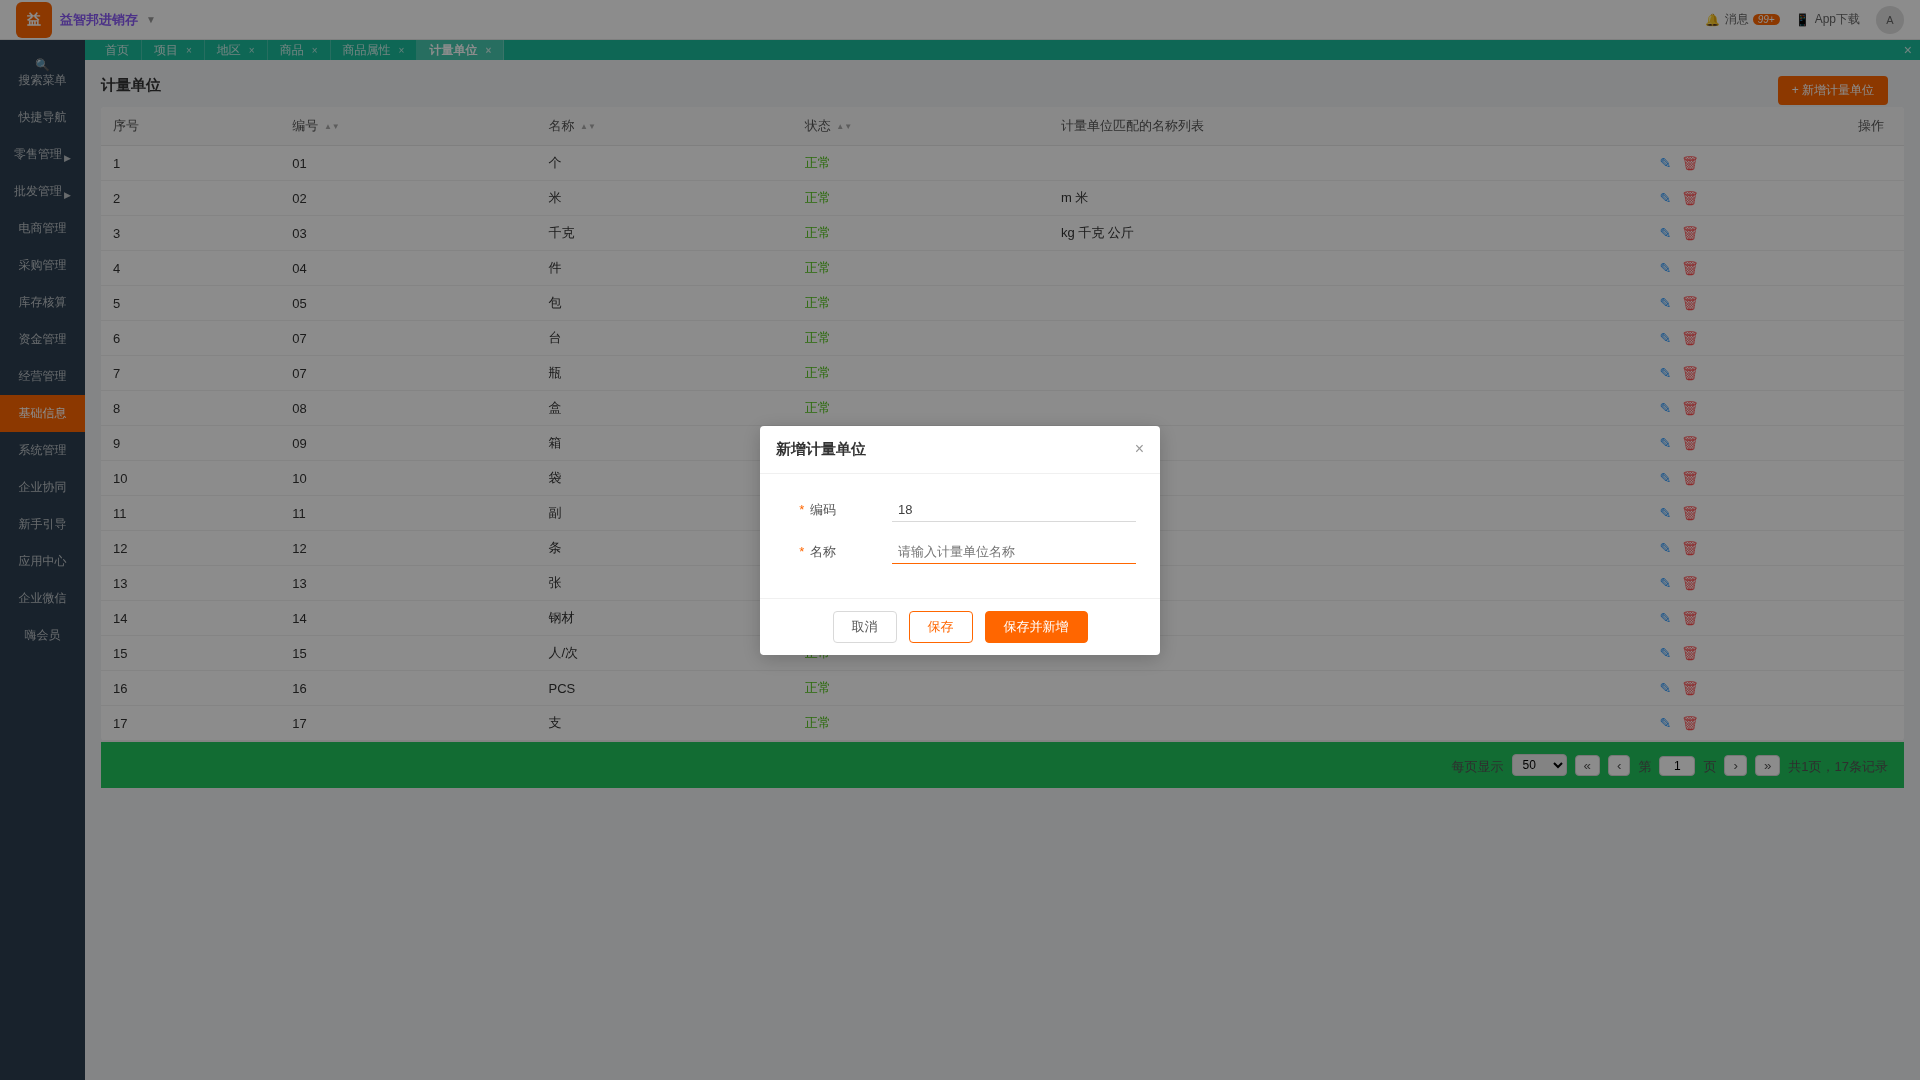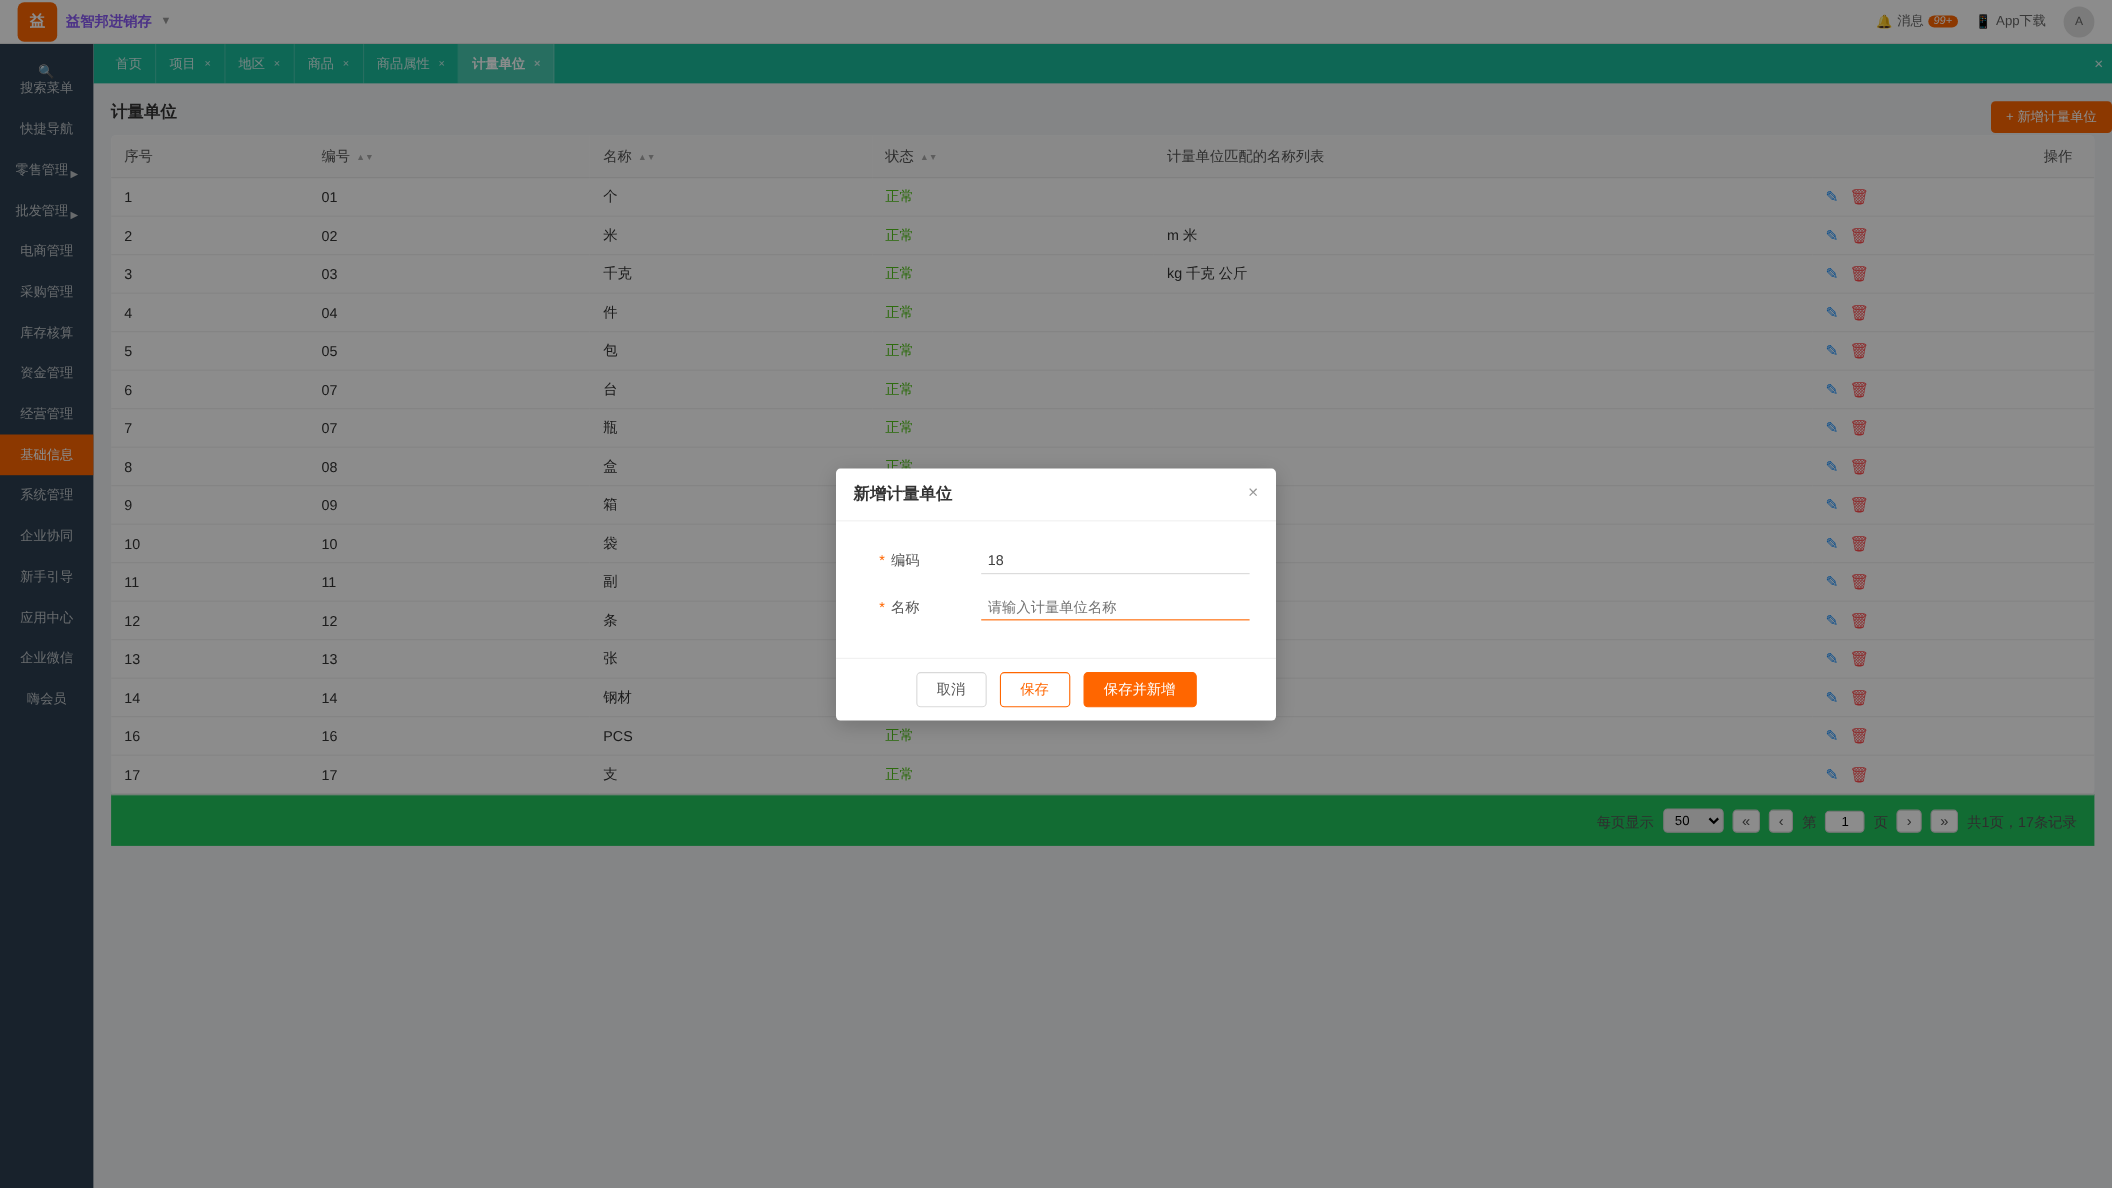--- a/index.html
+++ b/index.html
@@ -23,30 +23,30 @@
     .sidebar { width: 85px; background: #2c3e50; display: flex; flex-direction: column; align-items: center; padding-top: 8px; flex-shrink: 0; }
     .sidebar-item { width: 100%; text-align: center; padding: 10px 4px; color: #bdc3c7; font-size: 12px; cursor: pointer; position: relative; }
     .sidebar-item.active { background: #f60; color: #fff; }
     .sidebar-item.has-sub { display: flex; align-items: flex-end; justify-content: center; gap: 2px; }
     .sub-arrow { font-size: 9px; color: #bdc3c7; }
 
     
     .content-area { flex: 1; display: flex; flex-direction: column; overflow: hidden; }
 
     
-    .tab-bar { background: #1abc9c; display: flex; align-items: center; padding: 0 8px; height: 36px; flex-shrink: 0; }
+    .tab-bar { background: #1abc9c; display: flex; align-items: center; padding: 0 8px; height: 20px; flex-shrink: 0; }
     .tab { display: flex; align-items: center; gap: 4px; padding: 0 12px; height: 100%; color: rgba(255,255,255,0.8); font-size: 12px; cursor: pointer; border-right: 1px solid rgba(255,255,255,0.2); }
     .tab.active { background: rgba(255,255,255,0.2); color: #fff; font-weight: bold; }
     .tab-close { font-size: 10px; color: rgba(255,255,255,0.7); cursor: pointer; margin-left: 4px; }
     .tab-bar-close { margin-left: auto; color: rgba(255,255,255,0.8); cursor: pointer; font-size: 14px; }
 
     
     .page-content { flex: 1; padding: 16px; overflow-y: auto; background: #f0f2f5; position: relative; }
     .page-title { font-size: 15px; font-weight: bold; color: #333; margin-bottom: 12px; }
-    .add-btn { position: absolute; top: 16px; right: 0; background: #f60; color: #fff; border: none; padding: 6px 14px; border-radius: 4px; cursor: pointer; font-size: 12px; }
+    .add-btn { position: absolute; top: 16px; right: 32px; background: #f60; color: #fff; border: none; padding: 6px 14px; border-radius: 4px; cursor: pointer; font-size: 12px; }
 
     
     .table-container { background: #fff; border-radius: 4px; overflow: hidden; }
     table { width: 100%; border-collapse: collapse; font-size: 13px; }
     thead tr { background: #fafafa; border-bottom: 1px solid #e8e8e8; }
     thead th { padding: 10px 12px; text-align: left; color: #555; font-weight: normal; white-space: nowrap; border-bottom: 1px solid #e8e8e8; }
     thead th .sort-icons { display: inline-flex; flex-direction: column; margin-left: 2px; font-size: 8px; color: #aaa; vertical-align: middle; }
     tbody tr { border-bottom: 1px solid #f0f0f0; }
     tbody td { padding: 8px 12px; color: #333; }
     .status-normal { color: #52c41a; }
@@ -400,20 +400,33 @@
       <td><span class="status-normal">正常</span></td>
       <td></td>
       <td style="text-align:right; padding-right:20px;">
         <span class="action-icons">
           <span class="action-icon">✎</span>
           <span class="action-icon del">🗑</span>
         </span>
       </td>
     </tr>
               <tr>
+      <td>15</td>
+      <td>15</td>
+      <td>人/次</td>
+      <td><span class="status-normal">正常</span></td>
+      <td></td>
+      <td style="text-align:right; padding-right:20px;">
+        <span class="action-icons">
+          <span class="action-icon">✎</span>
+          <span class="action-icon del">🗑</span>
+        </span>
+      </td>
+    </tr>
+              <tr>
       <td>16</td>
       <td>16</td>
       <td>PCS</td>
       <td><span class="status-normal">正常</span></td>
       <td></td>
       <td style="text-align:right; padding-right:20px;">
         <span class="action-icons">
           <span class="action-icon">✎</span>
           <span class="action-icon del">🗑</span>
         </span>

